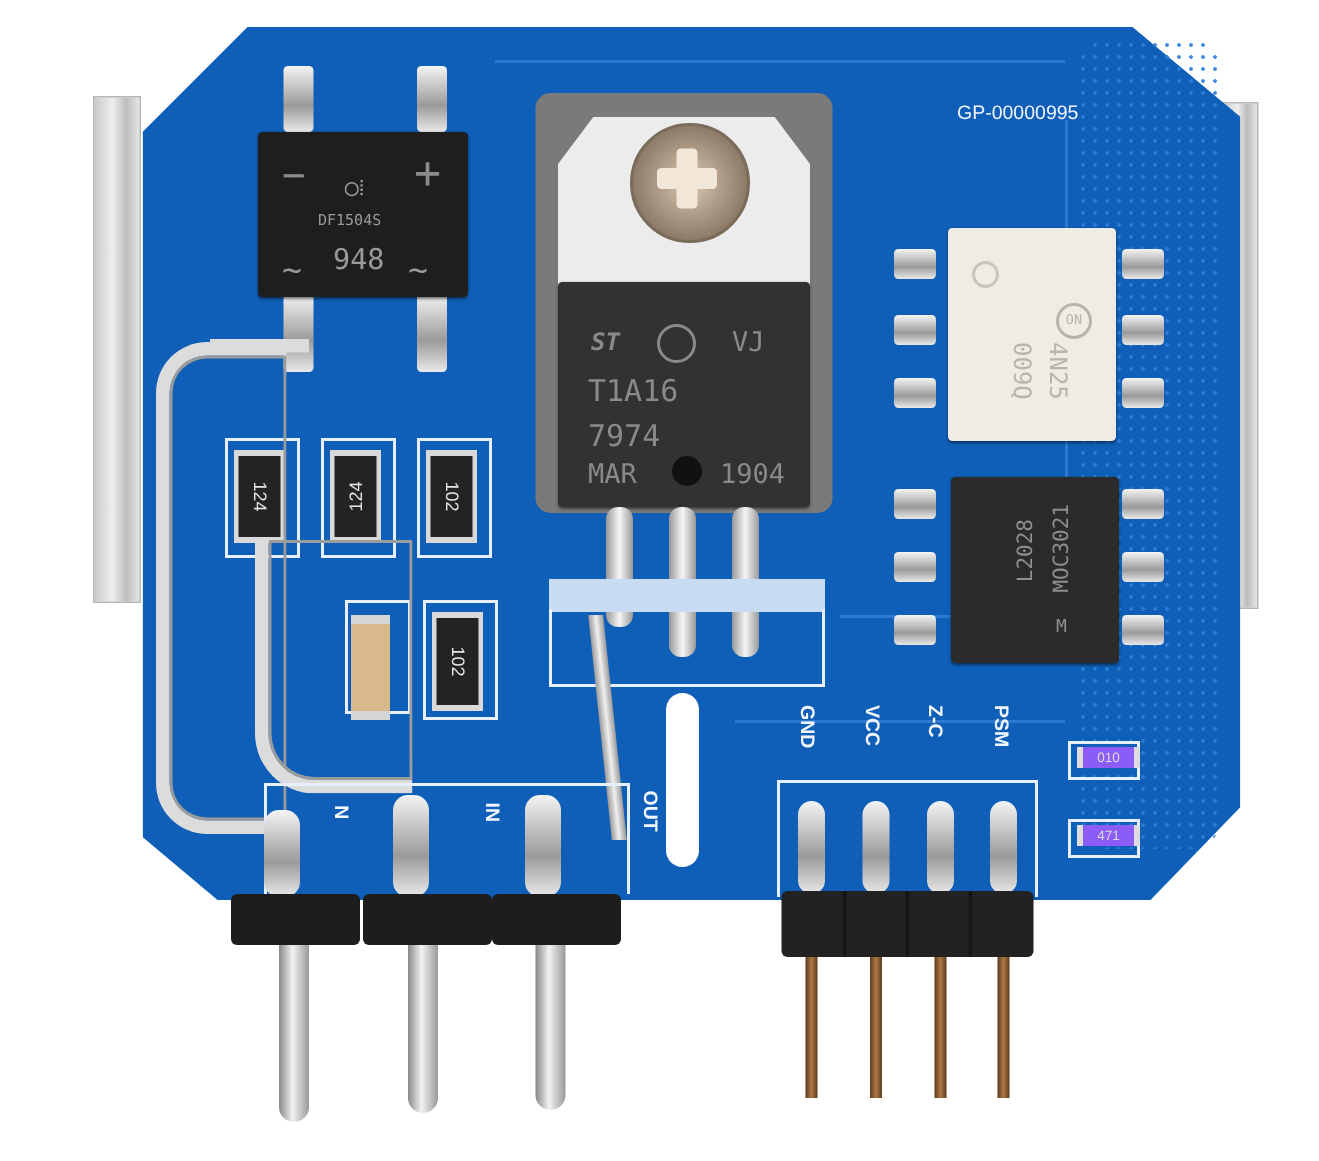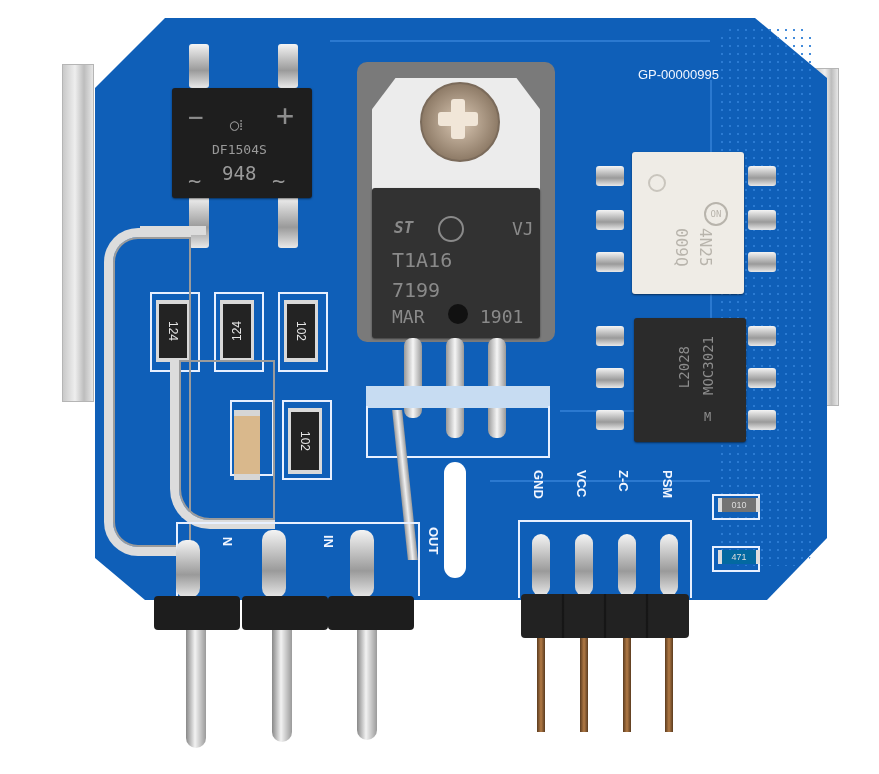--- a/index.html
+++ b/index.html
@@ -36,40 +36,40 @@
 <div class="label" style="left:638px;top:67px;font-weight:normal;font-size:13px;">GP-00000995</div>
 
 <div class="pad" style="left:189px;top:44px;width:20px;height:44px;"></div>
 <div class="pad" style="left:278px;top:44px;width:20px;height:44px;"></div>
 <div class="pad" style="left:189px;top:196px;width:20px;height:52px;"></div>
 <div class="pad" style="left:278px;top:196px;width:20px;height:52px;"></div>
 <div class="ic" style="left:172px;top:88px;width:140px;height:110px;background:#1e1e1e;">
   <span class="abs" style="left:16px;top:14px;font-size:26px;color:#8c8c8c;">−</span>
   <span class="abs" style="left:104px;top:10px;font-size:30px;color:#8c8c8c;">+</span>
   <span class="abs" style="left:58px;top:28px;font-size:15px;">◯⁞</span>
-  <span class="abs" style="left:40px;top:54px;font-size:13px;">DF1504S</span>
+  <span class="abs" style="left:40px;top:54px;font-size:10px;">DF1504S</span>
   <span class="abs" style="left:50px;top:74px;font-size:19px;">948</span>
   <span class="abs" style="left:16px;top:80px;font-size:22px;">~</span>
   <span class="abs" style="left:100px;top:80px;font-size:22px;">~</span>
 </div>
 
 <div class="abs" style="left:357px;top:62px;width:198px;height:280px;background:#7a7a7a;border-radius:10px;"></div>
 <div class="abs" style="left:372px;top:78px;width:168px;height:112px;background:#ececec;clip-path:polygon(14% 0,86% 0,100% 28%,100% 100%,0 100%,0 28%);"></div>
 <div class="abs" style="left:420px;top:82px;width:76px;height:76px;border-radius:50%;background:radial-gradient(circle,#d9c7b3,#8f7c68 70%,#6a5a4a);border:2px solid #7b6b5b;"></div>
 <div class="abs" style="left:438px;top:112px;width:40px;height:14px;background:#f1e6d8;border-radius:3px;"></div>
 <div class="abs" style="left:451px;top:99px;width:14px;height:40px;background:#f1e6d8;border-radius:3px;"></div>
 <div class="ic" style="left:372px;top:188px;width:168px;height:150px;background:#323232;color:#8a8a8a;">
   <span class="abs" style="left:22px;top:30px;font-size:16px;font-weight:bold;font-style:italic;">ST</span>
   <span class="abs" style="left:66px;top:28px;width:22px;height:22px;border:2px solid #8a8a8a;border-radius:50%;"></span>
-  <span class="abs" style="left:116px;top:30px;font-size:18px;margin-left:24px;">VJ</span>
+  <span class="abs" style="left:116px;top:30px;font-size:18px;">VJ</span>
   <span class="abs" style="left:20px;top:60px;font-size:20px;">T1A16</span>
-  <span class="abs" style="left:20px;top:90px;font-size:20px;">7199</span>
+  <span class="abs" style="left:20px;top:90px;font-size:20px;">7974</span>
   <span class="abs" style="left:20px;top:118px;font-size:18px;">MAR</span>
   <span class="abs" style="left:76px;top:116px;width:20px;height:20px;border-radius:50%;background:#111;"></span>
-  <span class="abs" style="left:108px;top:118px;font-size:18px;">1901</span>
+  <span class="abs" style="left:108px;top:118px;font-size:18px;">1904</span>
 </div>
 
 <div class="abs" style="left:404px;top:338px;width:18px;height:80px;background:linear-gradient(90deg,#999,#f5f5f5,#999);border-radius:8px;"></div>
 <div class="abs" style="left:446px;top:338px;width:18px;height:100px;background:linear-gradient(90deg,#999,#f5f5f5,#999);border-radius:8px;"></div>
 <div class="abs" style="left:488px;top:338px;width:18px;height:100px;background:linear-gradient(90deg,#999,#f5f5f5,#999);border-radius:8px;"></div>
 <div class="abs" style="left:366px;top:386px;width:184px;height:22px;background:#c7dcf2;"></div>
 <div class="silk" style="left:366px;top:406px;width:180px;height:50px;border-top:none;"></div>
 
 <div class="pad" style="left:596px;top:166px;width:28px;height:20px;"></div>
 <div class="pad" style="left:596px;top:210px;width:28px;height:20px;"></div>
@@ -110,23 +110,23 @@
   </div>
 
 <div class="silk" style="left:230px;top:400px;width:40px;height:72px;"></div>
 <div class="abs" style="left:234px;top:410px;width:26px;height:58px;background:#d9b88c;border-top:6px solid #d6d6d6;border-bottom:6px solid #d6d6d6;"></div>
 <div class="silk" style="left:282px;top:400px;width:46px;height:76px;"></div>
 <div class="res" style="left:288px;top:408px;width:28px;height:58px;">
     <span class="vert">102</span>
   </div>
 
 <div class="silk" style="left:712px;top:494px;width:44px;height:22px;"></div>
-<div class="abs" style="left:718px;top:498px;width:34px;height:14px;background:#737373;border-left:4px solid #ddd;border-right:4px solid #ddd;color:#ddd;font-size:9px;text-align:center;line-height:14px;"><span>010</span></div>
+<div class="abs" style="left:718px;top:498px;width:34px;height:14px;background:#8b5cf6;border-left:4px solid #ddd;border-right:4px solid #ddd;color:#ddd;font-size:9px;text-align:center;line-height:14px;"><span>010</span></div>
 <div class="silk" style="left:712px;top:546px;width:44px;height:22px;"></div>
-<div class="abs" style="left:718px;top:550px;width:34px;height:14px;background:#0369a1;border-left:4px solid #ddd;border-right:4px solid #ddd;color:#ddd;font-size:9px;text-align:center;line-height:14px;"><span>471</span></div>
+<div class="abs" style="left:718px;top:550px;width:34px;height:14px;background:#8b5cf6;border-left:4px solid #ddd;border-right:4px solid #ddd;color:#ddd;font-size:9px;text-align:center;line-height:14px;"><span>471</span></div>
 
 <div class="wire" style="left:104px;top:228px;width:78px;height:310px;border-right:none;border-radius:34px 0 0 34px;"></div>
 <div class="abs" style="left:140px;top:226px;width:66px;height:9px;background:#dcdcdc;"></div>
 <div class="wire" style="left:170px;top:360px;width:96px;height:160px;border-top:none;border-right:none;border-radius:0 0 0 40px;"></div>
 <div class="abs" style="left:400px;top:410px;width:10px;height:150px;background:linear-gradient(90deg,#999,#f0f0f0,#999);transform:skewX(6deg);"></div>
 
 <div class="silk" style="left:176px;top:522px;width:240px;height:72px;border-bottom:none;"></div>
 <div class="label" style="left:223px;top:534px;transform:rotate(90deg);">N</div>
 <div class="label" style="left:322px;top:534px;transform:rotate(90deg);">IN</div>
 <div class="label vert" style="left:426px;top:527px;">OUT</div>

